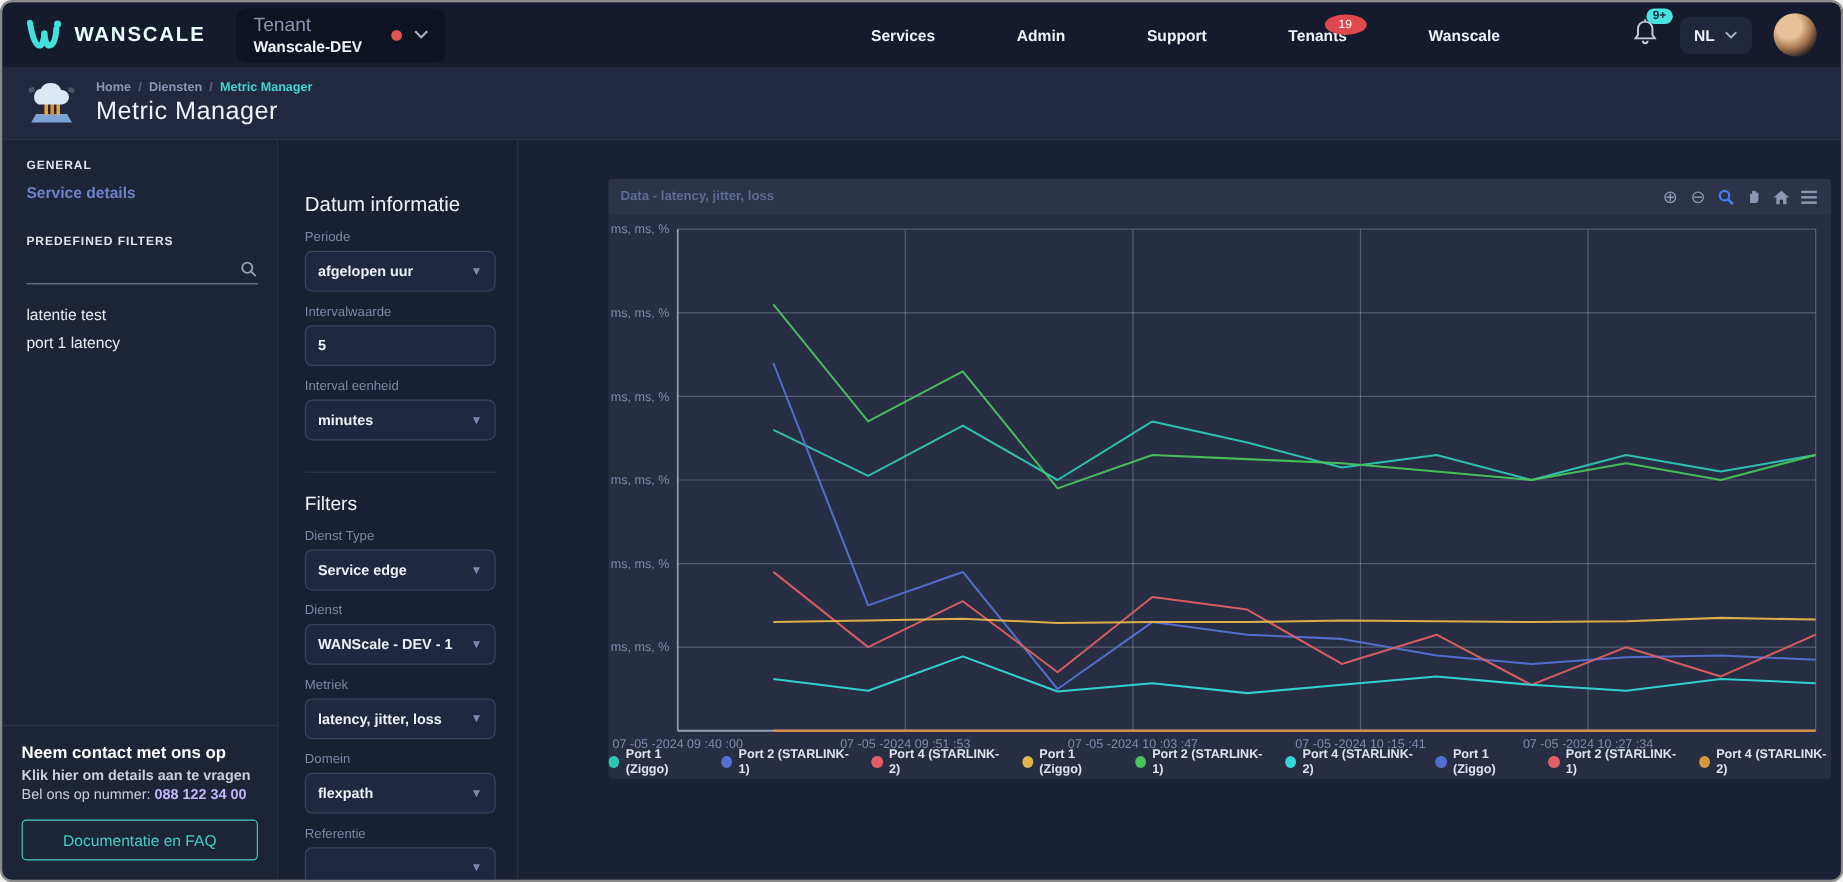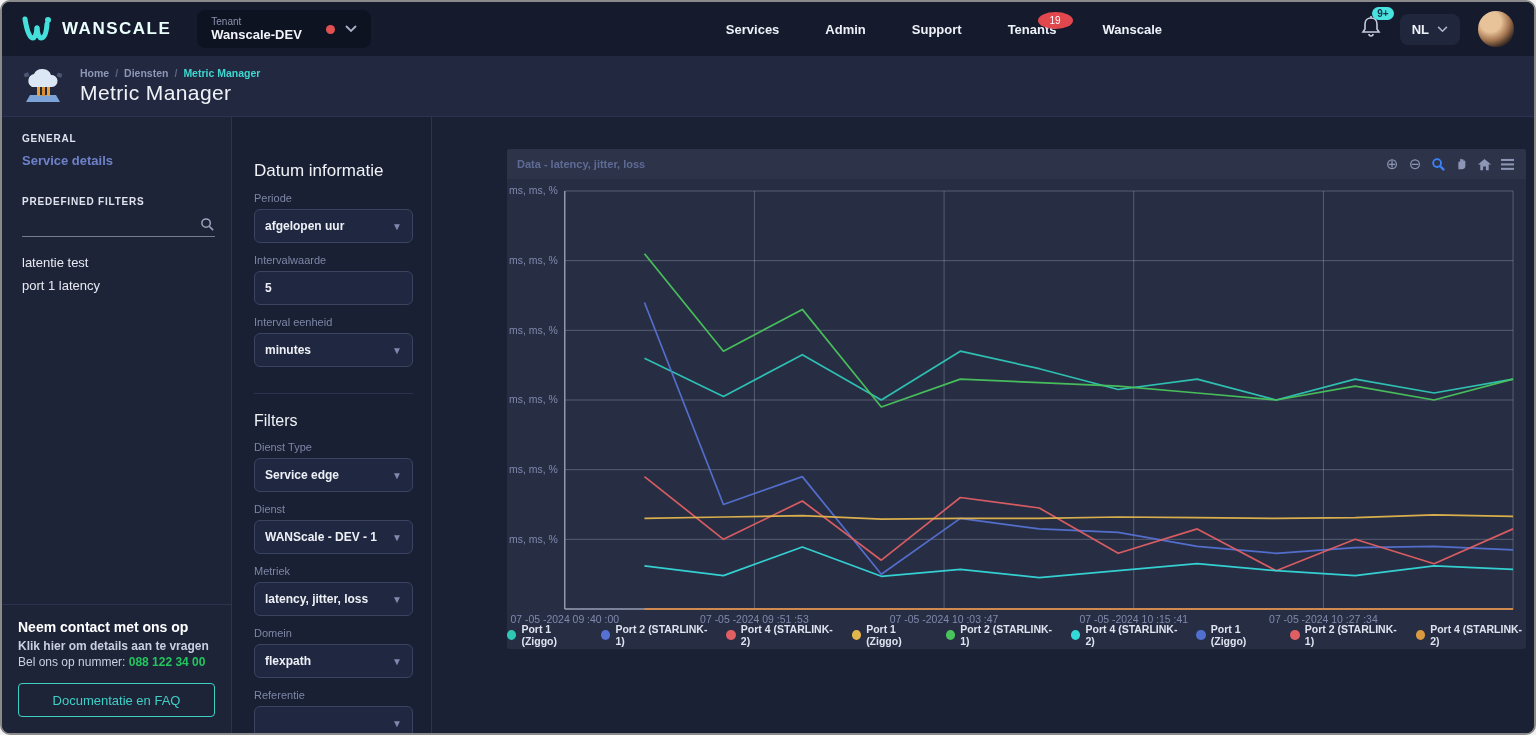--- a/index.html
+++ b/index.html
@@ -6,24 +6,24 @@
   html,body { background:#f2f2f2; font-family:"Liberation Sans", sans-serif; }
   .window{ width:1536px; height:735px; border:2px solid #8a8a8a; border-radius:10px; overflow:hidden;
            display:flex; flex-direction:column; background:#1b2134; position:relative; }
 
   
   .navbar{ height:54px; background:#151b2d; display:flex; align-items:center; padding:0 20px; flex:none; }
   .brand{ display:flex; align-items:center; gap:10px; }
   .brand-text{ color:#eafffe; font-size:17px; font-weight:bold; letter-spacing:1.5px; }
   .tenant-box{ margin-left:26px; background:#0e1322; border-radius:8px; padding:6px 14px; display:flex; align-items:center; gap:10px; min-width:160px; cursor:pointer;}
   .tenant-texts{ display:flex; flex-direction:column; }
-  .tenant-label{ color:#8a92ad; font-size:10px; }
+  .tenant-label{ color:#8a92ad; font-size:16px; }
   .tenant-value{ color:#f2f4fa; font-size:13px; font-weight:bold; }
   .dot-red{ width:9px; height:9px; border-radius:50%; background:#e05252; margin-left:14px;}
-  .nav-items{ display:flex; gap:46px; margin-left:355px; align-items:center;}
+  .nav-items{ display:flex; gap:68px; margin-left:355px; align-items:center;}
   .nav-item{ color:#eef1f8; font-size:13px; font-weight:bold; position:relative; cursor:pointer;}
   .nav-badge{ position:absolute; top:-10px; right:-16px; background:#e0484d; color:#fff; font-size:10px; font-weight:normal;
               border-radius:50%; width:35px; height:17px; display:flex; align-items:center; justify-content:center;}
   .nav-right{ margin-left:auto; display:flex; align-items:center; gap:18px; }
   .bell-wrap{ position:relative; cursor:pointer; }
   .bell-badge{ position:absolute; top:-8px; right:-12px; background:#49e3df; color:#15324a; font-size:10px; font-weight:bold;
                border-radius:9px; padding:1px 5px;}
   .lang-box{ background:#20273c; border-radius:8px; padding:8px 12px; display:flex; align-items:center; gap:8px; cursor:pointer;text-align:right;}
   .lang-text{ color:#eef1f8; font-size:13px; font-weight:bold;}
   .avatar{ width:36px; height:36px; border-radius:50%; cursor:pointer;
@@ -43,21 +43,21 @@
   .sb-top{ padding:16px 16px 0 20px; }
   .sb-heading{ color:#dfe3ee; font-size:10px; font-weight:bold; letter-spacing:.8px; margin-bottom:9px;}
   .sb-link{ color:#6f81c8; font-size:13px; font-weight:bold; margin-bottom:28px; cursor:pointer;}
   .sb-search{ display:flex; align-items:center; border-bottom:1px solid #757d92; padding-bottom:4px; margin:10px 0 14px 0;}
   .sb-search input{ flex:1; background:transparent; border:none; outline:none; color:#eef1f8; font-size:13px; font-family:inherit;}
   .sb-item{ color:#e8eaf2; font-size:13px; padding:4px 0; cursor:pointer;}
   .sb-contact{ border-top:1px solid #2b3350; padding:14px 16px 16px 16px;}
   .ct-title{ color:#fff; font-size:14px; font-weight:bold; margin-bottom:4px;}
   .ct-line{ color:#c9cfdf; font-size:12px; font-weight:bold; }
   .ct-line2{ color:#c9cfdf; font-size:12px; margin-top:2px;}
-  .ct-phone{ font-weight:bold; color:#22c55e;}
+  .ct-phone{ font-weight:bold; color:#c4b5fd;}
   .doc-btn{ margin-top:14px; width:100%; height:34px; background:transparent; border:1px solid #3ed0c6; border-radius:4px;
             color:#3ed0c6; font-size:13px; font-family:inherit; cursor:pointer;}
 
   
   .form-col{ width:200px; border-right:1px solid #2b3350; padding:44px 18px 0 22px; flex:none; background:#1a2033; overflow:hidden;}
   .form-h1{ color:#f0f2f8; font-size:17px; font-weight:500; margin-bottom:6px;}
   .f-label{ color:#7c86a6; font-size:11px; margin:11px 0 5px 0;}
   .f-box{ height:34px; background:#1f2840; border:1px solid #3a4461; border-radius:6px; display:flex; align-items:center;
           padding:0 10px; color:#eef0f6; font-size:12px; font-weight:bold; justify-content:space-between; cursor:pointer;}
   .f-box input{ background:transparent; border:none; outline:none; color:#eef0f6; font-size:12px; font-weight:bold; width:100%; font-family:inherit;}

